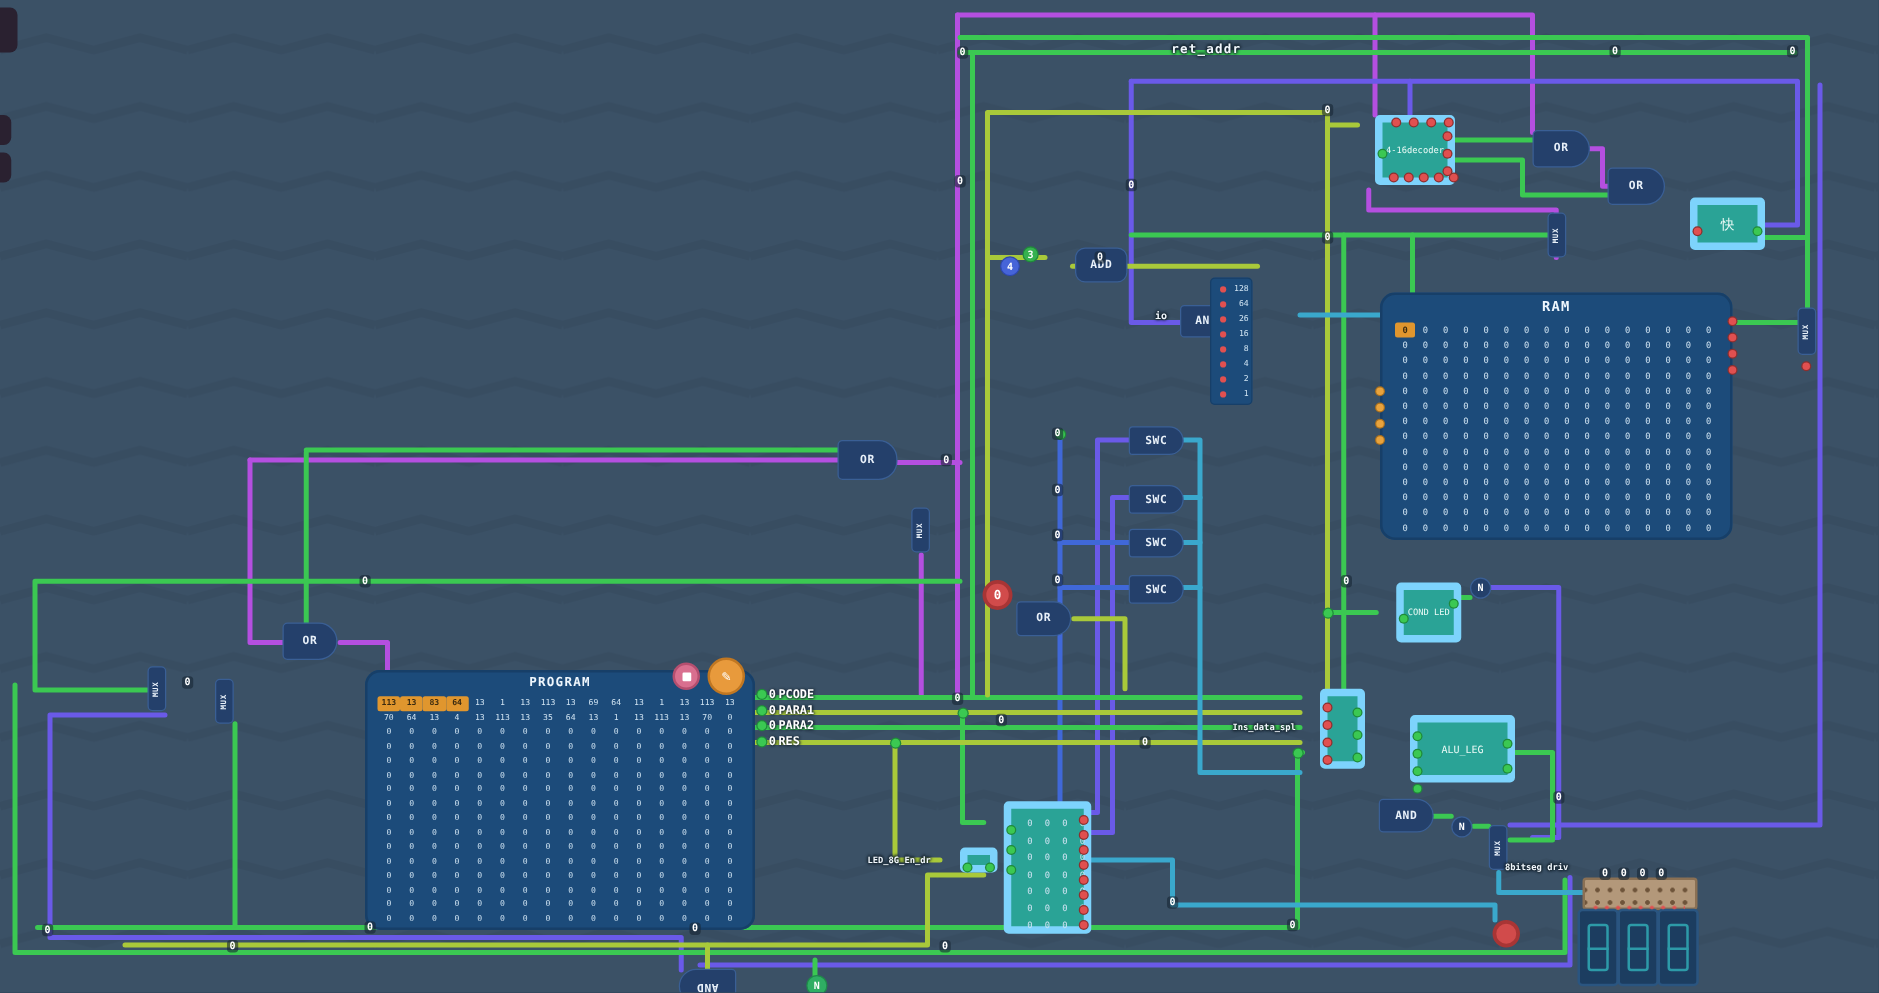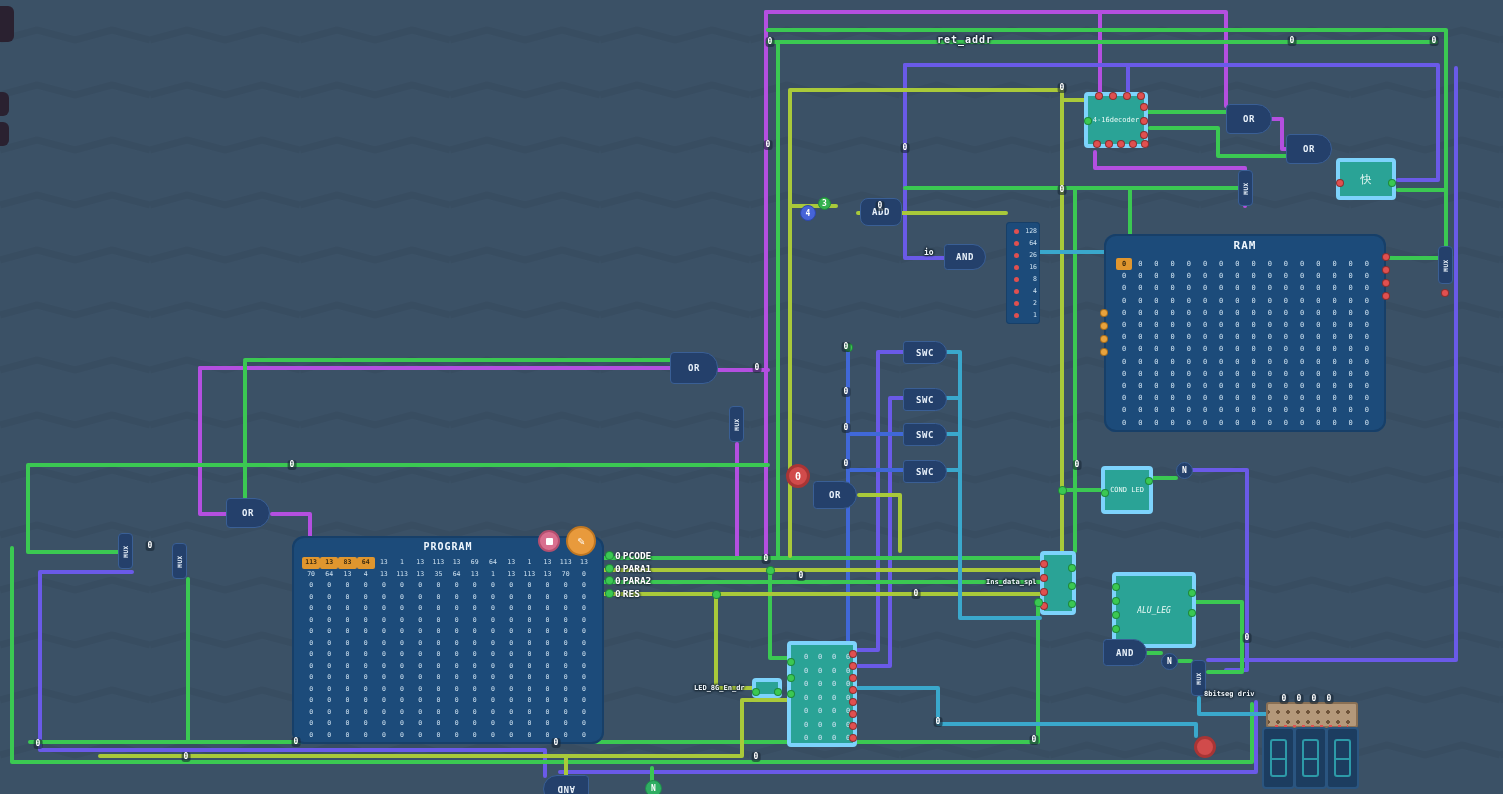--- a/index.html
+++ b/index.html
@@ -27,22 +27,22 @@
   .mux span{transform:rotate(-90deg);font-size:6px;font-weight:bold;letter-spacing:.5px;}
   .ncirc{background:#24406b;border:1px solid #3a5f95;border-radius:50%;color:#fff;
     font-size:8px;font-weight:bold;display:flex;align-items:center;justify-content:center;}
   .ncirc.green{background:#2fae63;border-color:#1f8a4a;}
   .bubble{border-radius:50%;color:#fff;font-size:8px;font-weight:bold;
     display:flex;align-items:center;justify-content:center;}
   .bubble.blue{background:#4664d8;border:1px solid #2d47ae;}
   .bubble.green{background:#35b14f;border:1px solid #1f8a3a;}
   .redind{background:#d14b4b;border:3px solid #a83535;border-radius:50%;color:#fff;
     font-size:10px;font-weight:bold;display:flex;align-items:center;justify-content:center;}
-  .tealbox{background:#2aa396;border:4px solid #7dd3fc;border-radius:4px;color:#eafaf6;
-    display:flex;align-items:center;justify-content:center;text-align:center;}
+  .tealbox{background:#2aa396;border:6px solid #7dd3fc;border-radius:4px;color:#eafaf6;
+    display:flex;align-items:center;justify-content:center;text-align:center;margin-left:16px;}
   .panel{background:#1c4b7a;border-radius:12px;box-shadow:inset 0 0 0 2px #173f68;color:#d7e7f4;}
   .ptitle{position:absolute;top:5px;left:0;right:0;text-align:center;font-weight:bold;
     font-size:11px;color:#eef6fd;letter-spacing:1px;}
   .mini-grid{position:absolute;display:grid;color:#cfe3f2;font-size:7px;text-align:center;}
   .mini-grid .cell{overflow:hidden;}
   .mini-grid .hl{background:#e0962e;color:#3a2a10;border-radius:2px;font-weight:bold;}
   .dot{position:absolute;width:6px;height:6px;border-radius:50%;z-index:3;}
   .dot.red{background:#e05050;box-shadow:0 0 0 1px #8c2f2f;}
   .dot.green{background:#3bc852;box-shadow:0 0 0 1px #1f8a3a;}
   .dot.orange{background:#e8a33d;box-shadow:0 0 0 1px #a86f1e;}
@@ -208,21 +208,21 @@
     <span>MUX</span>
   </div>
 
   <div class="comp bubble blue" style="left:800px;top:205px;width:16px;height:16px;">4</div>
   <div class="comp bubble green" style="left:818px;top:197px;width:13px;height:13px;">3</div>
   <div class="comp gate add" style="left:836px;top:198px;width:42px;height:28px;">ADD</div>
 
   <div class="complabel" style="left:924px;top:248px;font-size:8px;">io</div>
   <div class="comp gate" style="left:944px;top:244px;width:42px;height:26px;">AND</div>
 
-  <div class="comp splitter" style="left:1006px;top:222px;width:34px;height:102px;">
+  <div class="comp splitter" style="left:968px;top:222px;width:34px;height:102px;">
     <div style="display:contents;"><div class="sp-row">
           <span class="spdot"></span>
           <span class="spval">128</span>
         </div><div class="sp-row">
           <span class="spdot"></span>
           <span class="spval">64</span>
         </div><div class="sp-row">
           <span class="spdot"></span>
           <span class="spval">26</span>
         </div><div class="sp-row">
@@ -517,21 +517,21 @@
   <div class="complabel" style="left:986px;top:578px;">Ins_data_spl</div>
   <div class="comp tealbox" style="left:1040px;top:551px;width:36px;height:64px;">
     <i class="dot red" style="left:-3px;top:6px;"></i>
       <i class="dot red" style="left:-3px;top:20px;"></i>
     <i class="dot red" style="left:-3px;top:34px;"></i>
       <i class="dot red" style="left:-3px;top:48px;"></i>
     <i class="dot green" style="right:-3px;top:10px;"></i>
       <i class="dot green" style="right:-3px;top:28px;"></i>
     <i class="dot green" style="right:-3px;top:46px;"></i>
   </div>
-  <div class="comp tealbox" style="left:1112px;top:572px;width:84px;height:76px;font-size:8px;font-style:italic;">
+  <div class="comp tealbox" style="left:1112px;top:572px;width:84px;height:54px;font-size:8px;">
     <span>ALU_LEG</span>
     <i class="dot green" style="left:-3px;top:8px;"></i>
       <i class="dot green" style="left:-3px;top:22px;"></i>
     <i class="dot green" style="left:-3px;top:36px;"></i>
       <i class="dot green" style="left:-3px;top:50px;"></i>
     <i class="dot green" style="right:-3px;top:14px;"></i>
       <i class="dot green" style="right:-3px;top:34px;"></i>
   </div>
 
   <div class="comp panel" style="left:292px;top:536px;width:312px;height:208px;">

